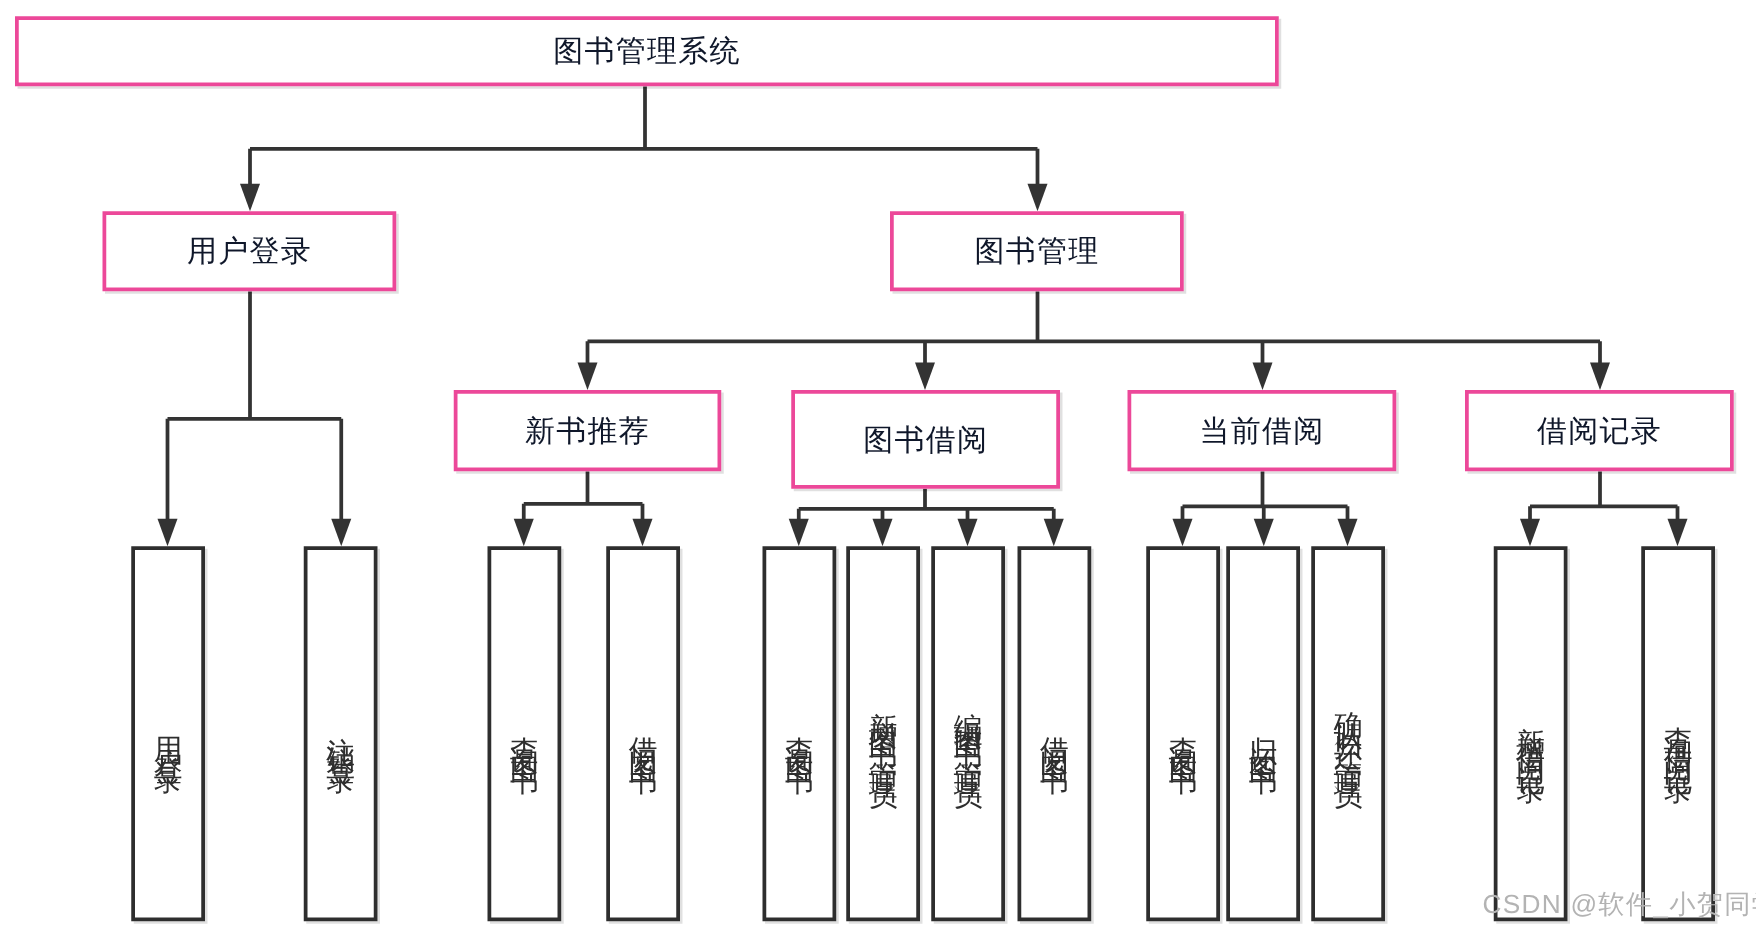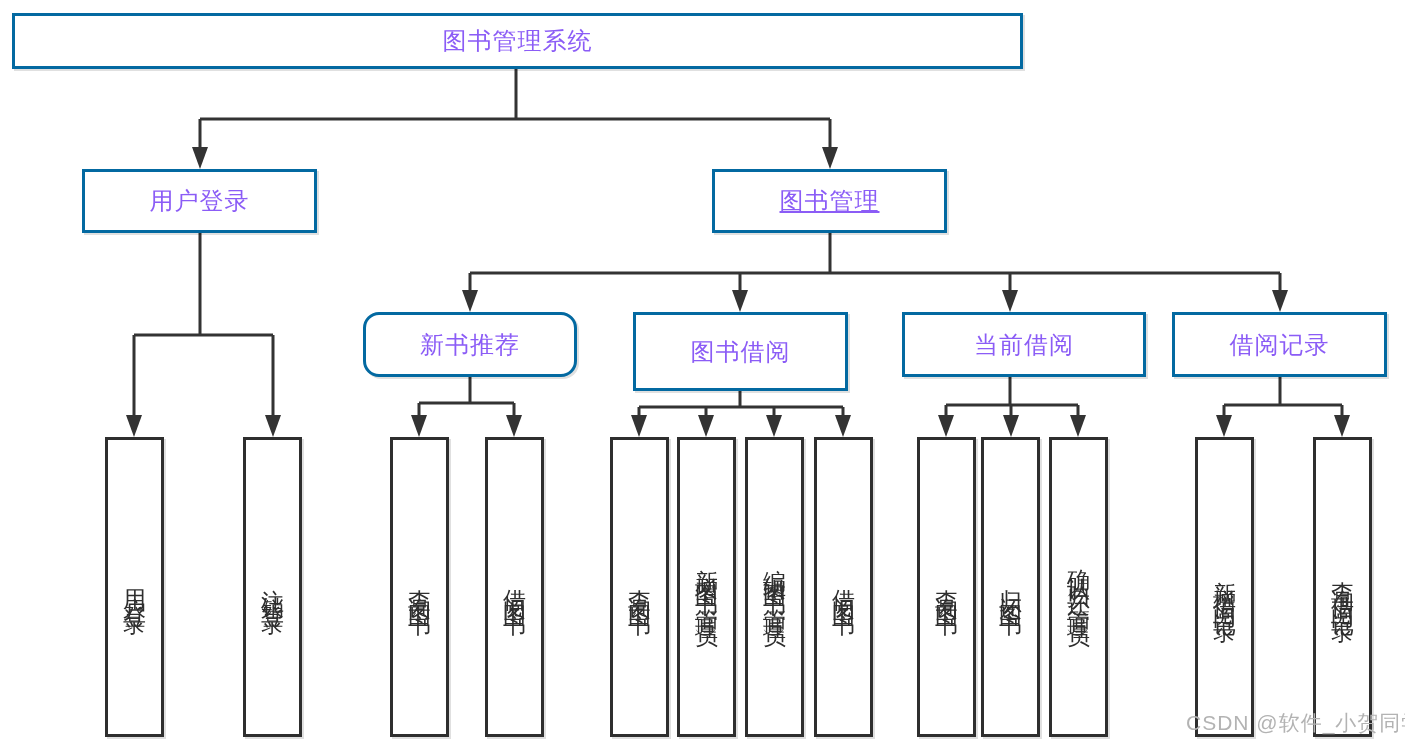--- a/index.html
+++ b/index.html
@@ -3,23 +3,23 @@
 <meta charset="utf-8">
 <style>
   html,body{margin:0;padding:0;background:#ffffff;}
   .canvas{
     position:relative;width:1405px;height:747px;background:#ffffff;overflow:hidden;
     font-family:"Liberation Sans", sans-serif;color:#2e2e2e;
   }
   .connectors{position:absolute;left:0;top:0;width:1405px;height:747px;}
   .node{
     position:absolute;box-sizing:border-box;background:#ffffff;
-    border:3px solid #0369a1;box-shadow:2px 2px 0 rgba(0,0,0,0.12);
+    border:3px solid #ec4899;box-shadow:2px 2px 0 rgba(0,0,0,0.12);
     display:flex;align-items:center;justify-content:center;
-    font-size:24px;letter-spacing:1px;color:#8b5cf6;white-space:nowrap;
+    font-size:24px;letter-spacing:1px;color:#0f172a;white-space:nowrap;
   }
   .leaf{
     position:absolute;box-sizing:border-box;background:#ffffff;
     border:3px solid #2e2e2e;box-shadow:2px 2px 0 rgba(0,0,0,0.12);
     display:flex;align-items:center;justify-content:center;
     top:437px;width:59px;height:300px;
   }
   .leaf span{
     writing-mode:vertical-rl;text-orientation:mixed;
     font-size:23px;letter-spacing:8px;line-height:1;color:#2e2e2e;
@@ -71,25 +71,25 @@
       <polygon points="1011,437 1003,415 1019,415"></polygon>
       <polygon points="1078,437 1070,415 1086,415"></polygon>
       <polygon points="1224,437 1216,415 1232,415"></polygon>
       <polygon points="1342,437 1334,415 1350,415"></polygon>
     </g>
   </svg>
 
   <div class="node" style="left:12px;top:13px;width:1011px;height:56px;">图书管理系统</div>
 
   <div class="node" style="left:82px;top:169px;width:235px;height:64px;">用户登录</div>
-  <div class="node" style="left:712px;top:169px;width:235px;height:64px;text-decoration:underline;">图书管理</div>
+  <div class="node" style="left:712px;top:169px;width:235px;height:64px;">图书管理</div>
 
-  <div class="node" style="left:363px;top:312px;width:214px;height:65px;border-radius:16px;">新书推荐</div>
+  <div class="node" style="left:363px;top:312px;width:214px;height:65px;">新书推荐</div>
   <div class="node" style="left:633px;top:312px;width:215px;height:79px;">图书借阅</div>
-  <div class="node" style="left:902px;top:312px;width:244px;height:65px;">当前借阅</div>
+  <div class="node" style="left:902px;top:312px;width:215px;height:65px;">当前借阅</div>
   <div class="node" style="left:1172px;top:312px;width:215px;height:65px;">借阅记录</div>
 
   <div class="leaf" style="left:105px;">
     <span>用户登录</span>
   </div>
   <div class="leaf" style="left:243px;">
     <span>注销登录</span>
   </div>
 
   <div class="leaf" style="left:390px;">

